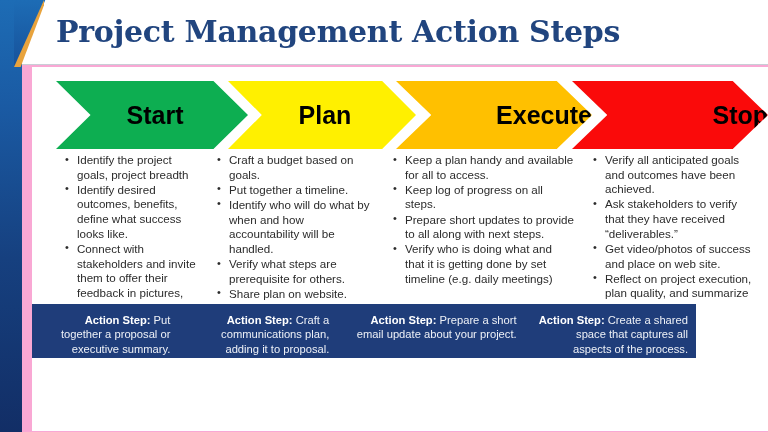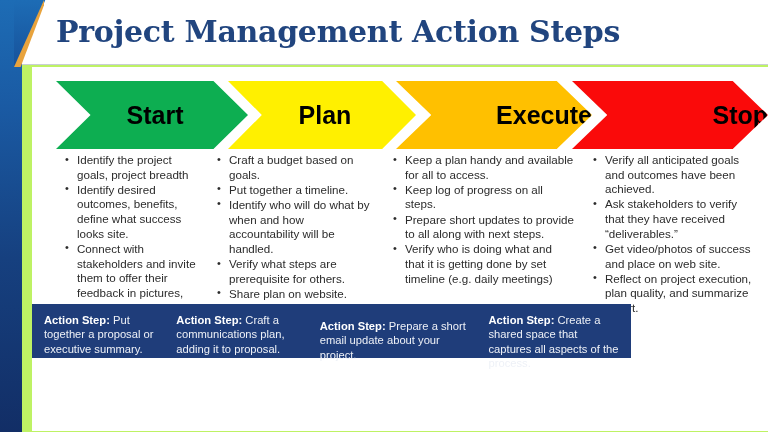--- a/index.html
+++ b/index.html
@@ -38,21 +38,21 @@
     font-size:30px;
     color:#21457f;
     letter-spacing:-0.3px;
     line-height:1;
     padding-left:8px;
   }
 
   
   #panel {
     position:absolute; left:22px; top:64px; width:746px; height:368px;
-    background:#bef264;
+    background:#f9a8d4;
     border-top:1px solid #c9ced6;
   }
   #panel-inner {
     position:absolute; left:10px; top:2px; width:736px; height:364px;
     background:#fff;
   }
 
   
   #chevrons { position:absolute; left:0; top:14px; width:736px; height:70px; }
   .chev {
@@ -91,34 +91,35 @@
     margin-bottom:0.5px;
   }
   .bullets li::before {
     content:"\2022";
     position:absolute; left:1px; top:-0.5px;
     font-size:11px; color:#2b2b2b;
   }
 
   
   #footer {
-    position:absolute; left:32px; top:304px; width:599px; height:54px;
+    position:absolute; left:32px; top:304px; width:664px; height:54px;
     background:#1f3d7a;
     display:flex;
+    text-align:right;
   }
   .foot-cell {
     padding:9px 8px 0 12px;
     font-size:11.2px;
     line-height:1.28;
     color:#eef1f7;
   }
   .foot-cell b { font-weight:bold; color:#ffffff; }
   #foot-0 { width:162px; }
   #foot-1 { width:176px; }
-  #foot-2 { width:208px;margin-top:6px; }
+  #foot-2 { width:208px; }
   #foot-3 { width:190px; }
 </style>
 </head>
 <body>
 
 <div id="sidebar"></div>
 <div id="wedge-blue"></div>
 <div id="gold-wedge"></div>
 
 <div id="title-bar">
@@ -140,21 +141,21 @@
       </div>
       <div class="chev" id="chev-3" style="background: rgb(250, 10, 10); justify-content: flex-end;">
         <span class="chev-label">Stop</span>
       </div>
     </div>
 
     <div id="columns">
       <div class="col" id="col-0">
         <ul class="bullets">
             <li>Identify the project goals, project breadth</li>
-            <li>Identify desired outcomes, benefits, define what success looks site.</li>
+            <li>Identify desired outcomes, benefits, define what success looks like.</li>
             <li>Connect with stakeholders and invite them to offer their feedback in pictures, writing, and audio/video.</li>
           </ul>
       </div>
       <div class="col" id="col-1">
         <ul class="bullets">
             <li>Craft a budget based on goals.</li>
             <li>Put together a timeline.</li>
             <li>Identify who will do what by when and how accountability will be handled.</li>
             <li>Verify what steps are prerequisite for others.</li>
             <li>Share plan on website.</li>

